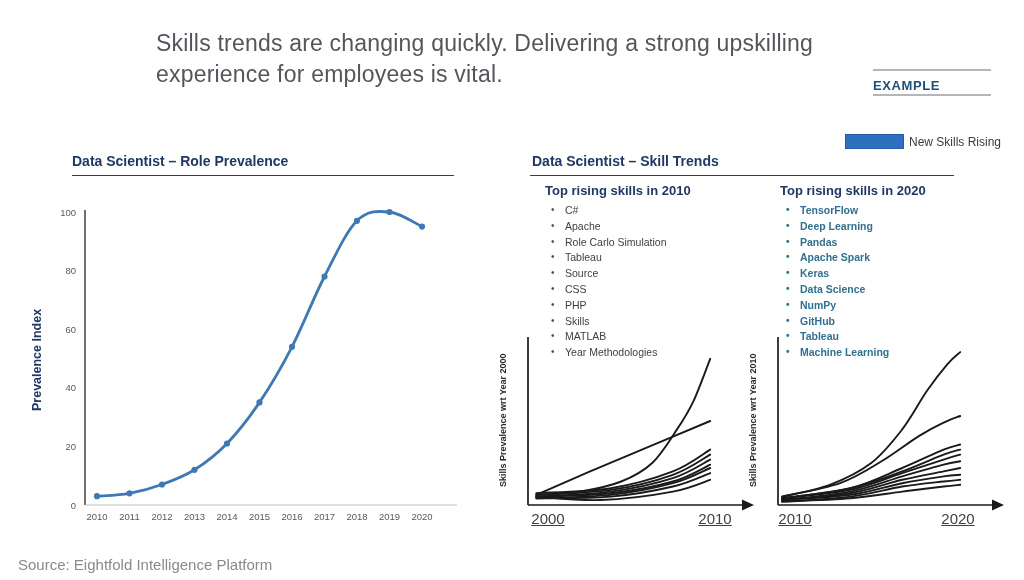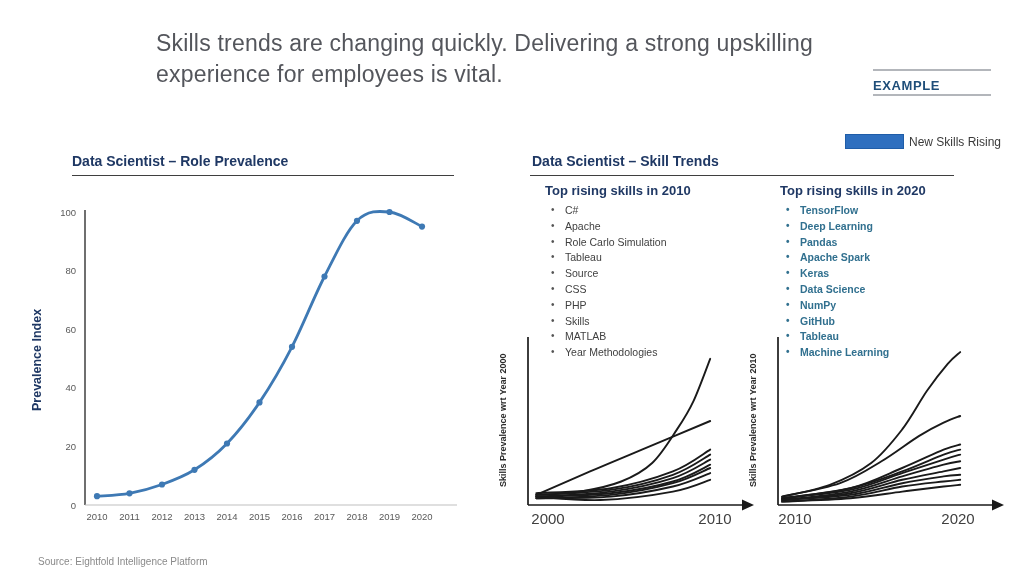--- a/index.html
+++ b/index.html
@@ -28,38 +28,38 @@
   .rule-left{left:72px;top:175px;width:382px;}
   .rule-right{left:530px;top:175px;width:424px;}
   .v-label{
     position:absolute;writing-mode:vertical-rl;transform:rotate(180deg);
     font-weight:bold;color:var(--navy,#1f3864);text-align:center;
   }
   .role-ylabel{left:30px;top:270px;height:180px;font-size:12.5px;}
   .sk-ylabel{font-size:9px;color:#2b2b2b;height:172px;}
   .sk1-ylabel{left:498px;top:334px;}
   .sk2-ylabel{left:748px;top:334px;}
-  .sk-xlab{position:absolute;font-size:15px;color:#404040;width:56px;text-align:center;}
+  .sk-xlab{position:absolute;font-size:15px;color:#404040;width:56px;text-align:center;text-decoration:underline;}
   svg{position:absolute;overflow:visible;}
   #role-chart{left:25px;top:188px;}
   #sketch1{left:495px;top:322px;}
   #sketch2{left:745px;top:322px;}
   .col{position:absolute;width:230px;}
   .col-2010{left:545px;top:183px;}
   .col-2020{left:780px;top:183px;}
   .col-heading{font-size:13px;font-weight:bold;color:var(--navy,#1f3864);margin:0 0 7px 0;}
   .skill-list{list-style:none;margin:0;padding:0 0 0 6px;}
   .skill-list li{
     font-size:10.5px;color:#3f3f3f;margin:0 0 5.3px 0;line-height:10.5px;
     padding-left:14px;position:relative;
   }
   .skill-list li::before{content:"•";position:absolute;left:0;top:0;color:#555;font-size:10px;}
   .col-2020 .skill-list li{color:var(--skill2020,#31708f);font-weight:bold;}
   .col-2020 .skill-list li::before{color:var(--skill2020,#31708f);}
-  .source{position:absolute;left:18px;top:556px;font-size:10px;color:#8a8a8a;margin-left:20px;}
+  .source{position:absolute;left:18px;top:556px;font-size:15px;color:#8a8a8a;}
 </style>
 </head>
 <body>
 
 <div class="slide">
 
   <h1 class="title">Skills trends are changing quickly. Delivering a strong upskilling experience for employees is vital.</h1>
 
   <div class="example">
     <span>EXAMPLE</span>

